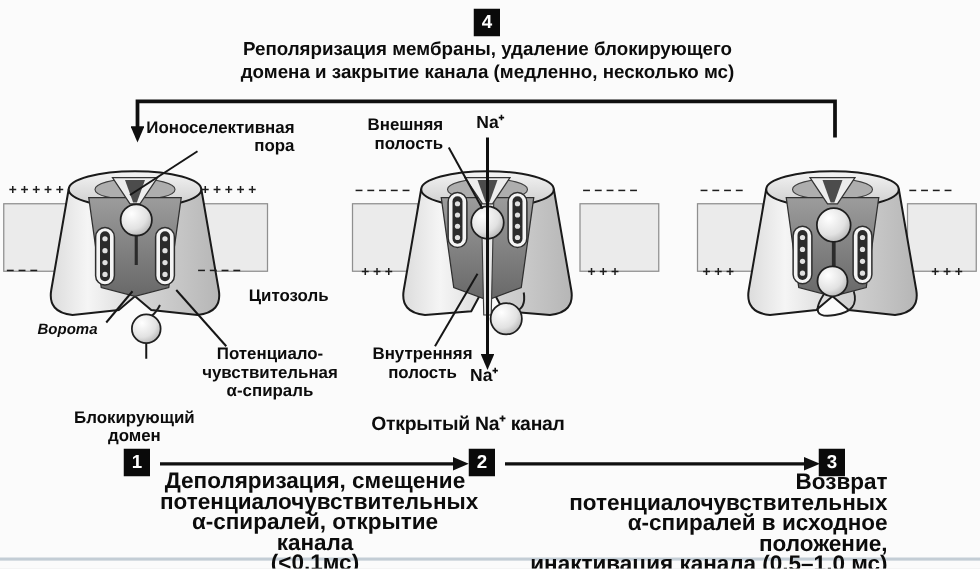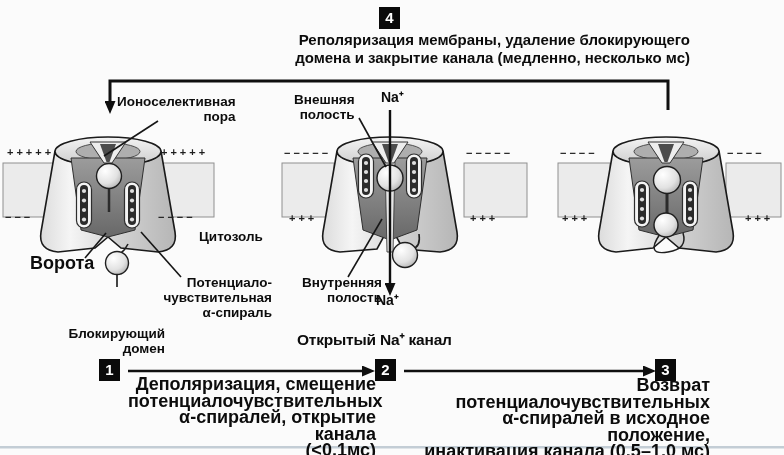--- a/index.html
+++ b/index.html
@@ -1,21 +1,21 @@
 <!DOCTYPE html>
 <html><head>
 <meta charset="utf-8">
 <style>
   html,body{margin:0;padding:0;background:#e9e9e9;}
   #fig{position:relative;width:784px;height:455px;background:#fbfbfb;overflow:hidden;
        font-family:"Liberation Sans",sans-serif;}
   #art{position:absolute;left:0;top:0;z-index:0;}
   .lbl{position:absolute;z-index:2;font-weight:bold;font-size:13.5px;line-height:15px;
        color:#0c0c0c;white-space:pre-line;text-align:right;}
-  .center{text-align:right;}
+  .center{text-align:center;}
   .state{font-size:15.5px;line-height:16.5px;letter-spacing:-0.2px;}
   .title{font-size:15px;line-height:18px;}
   .trans{font-size:18px;line-height:16.5px;}
   .numbox{position:absolute;z-index:2;width:21px;height:22px;background:#0a0a0a;color:#ffffff;
           font-weight:bold;font-size:15px;line-height:22px;text-align:center;}
   .charge{position:absolute;z-index:2;font-weight:bold;font-size:11px;letter-spacing:3px;color:#1e1e1e;}
 </style>
 </head>
 <body>
 
@@ -164,21 +164,21 @@
   <div class="numbox" style="left:379px;top:7px;">4</div>
   <div class="lbl title center" style="left:90px;top:31px;width:600px;">Реполяризация мембраны, удаление блокирующего
 домена и закрытие канала (медленно, несколько мс)</div>
 
   <div class="lbl" style="left:117px;top:94px;">Ионоселективная
 пора</div>
   <div class="lbl" style="left:294px;top:92px;">Внешняя
 полость</div>
   <div class="lbl" style="left:381px;top:90px;font-size:14px;">Na⁺</div>
   <div class="lbl" style="left:199px;top:229px;">Цитозоль</div>
-  <div class="lbl" style="left:30px;top:256px;font-size:18px;">Ворота</div>
+  <div class="lbl" style="left:30px;top:256px;font-size:12px;font-style:italic;">Ворота</div>
   <div class="lbl center" style="left:50px;top:286px;width:115px;margin-top:40px;">Блокирующий
 домен</div>
   <div class="lbl center" style="left:160px;top:275px;width:112px;">Потенциало-
 чувствительная
 α-спираль</div>
   <div class="lbl center" style="left:294px;top:275px;width:88px;">Внутренняя
 полость</div>
   <div class="lbl" style="left:376px;top:293px;font-size:14px;">Na⁺</div>
 
   <div class="lbl state" style="left:297px;top:332px;">Открытый Na⁺ канал</div>

